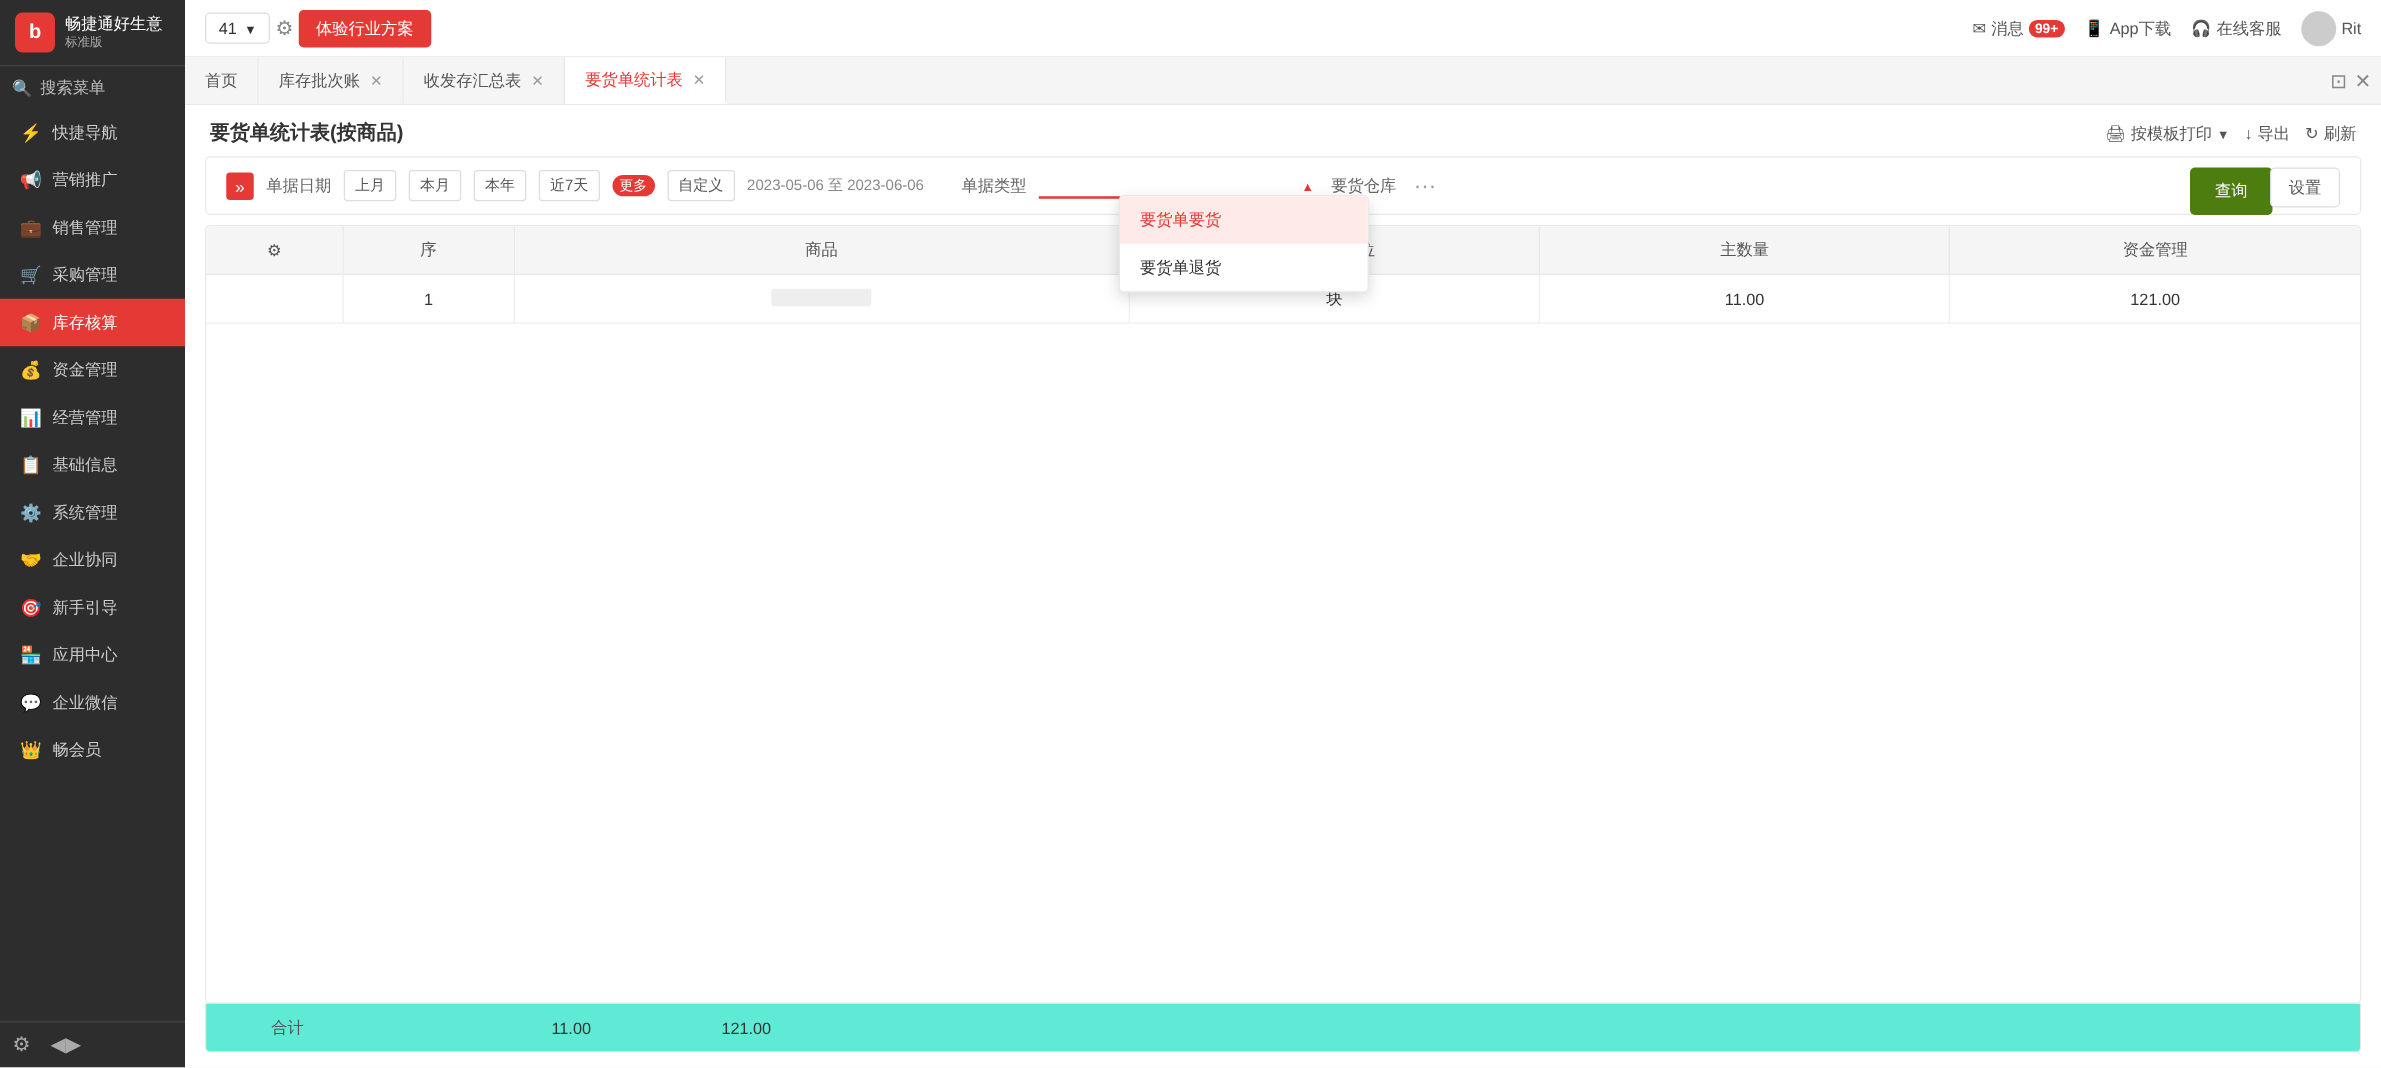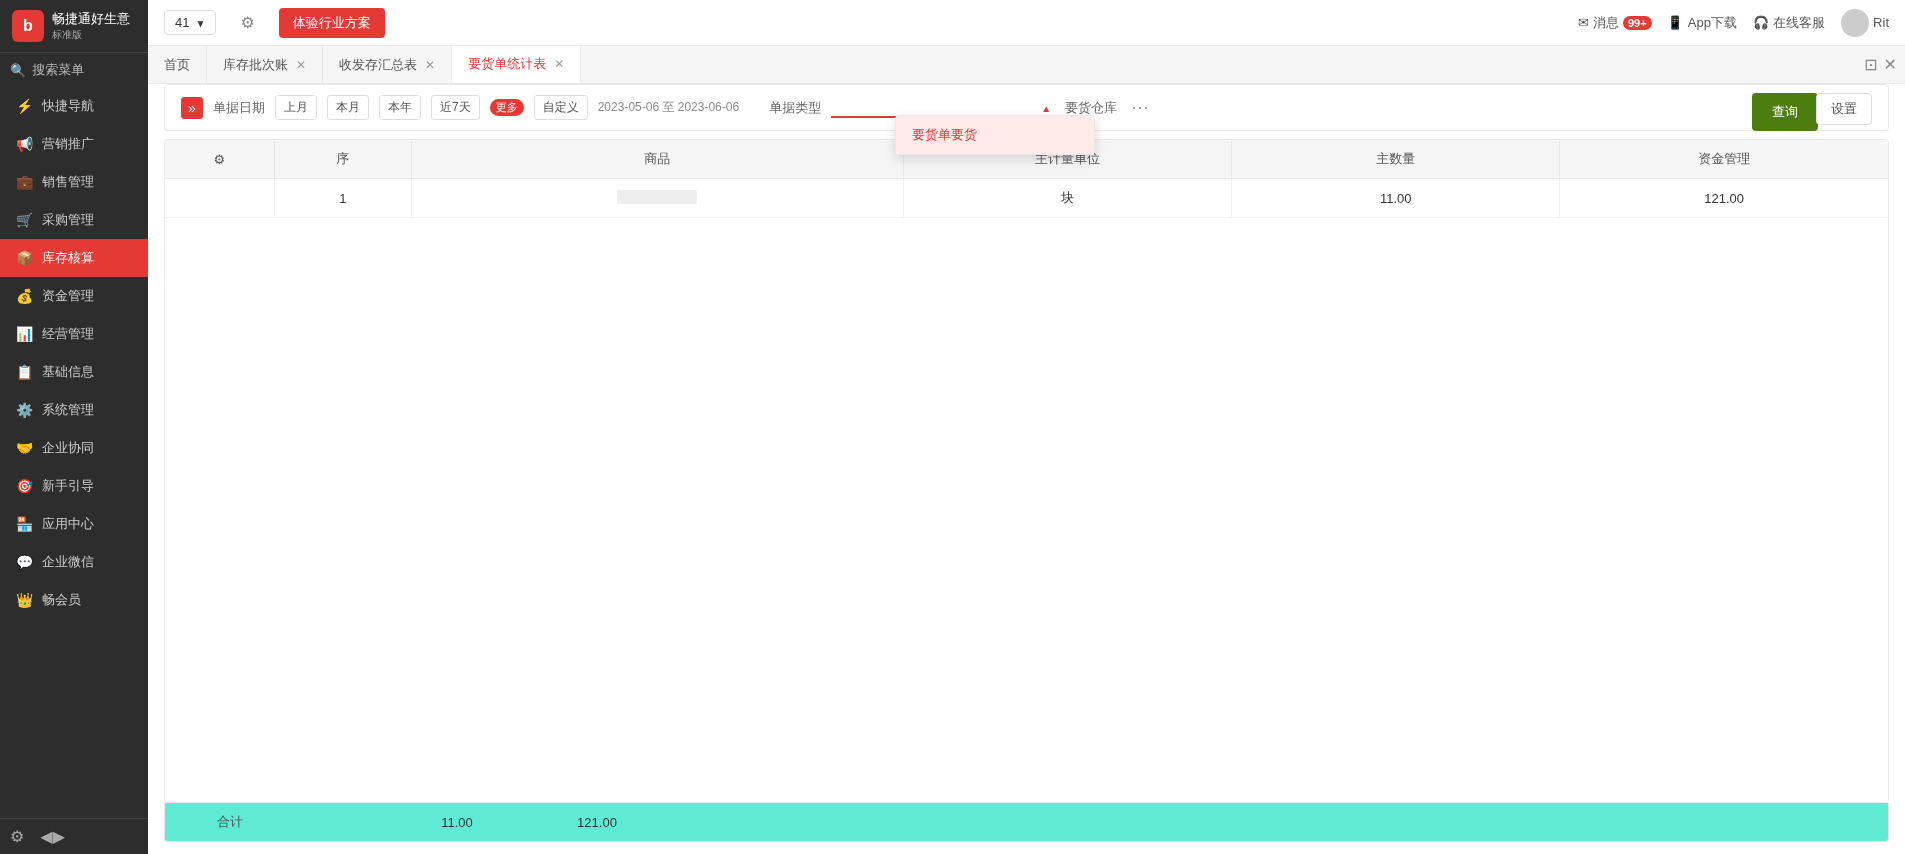--- a/index.html
+++ b/index.html
@@ -62,21 +62,21 @@
 
     
     .topbar {
       height: 46px;
       background: #fff;
       border-bottom: 1px solid #e8e8e8;
       display: flex; align-items: center; justify-content: space-between;
       padding: 0 16px;
       flex-shrink: 0;
     }
-    .topbar-left { display: flex; align-items: center; gap: 24px; }
+    .topbar-left { display: flex; align-items: center; gap: 4px; }
     .topbar-selector {
       display: flex; align-items: center; gap: 6px;
       border: 1px solid #ddd; border-radius: 4px; padding: 4px 10px;
       font-size: 13px; color: #333; cursor: pointer;
       background: #fff;
     }
     .topbar-industry-btn {
       background: #e53935; color: #fff;
       border: none; border-radius: 4px;
       padding: 6px 14px; cursor: pointer; font-size: 13px;
@@ -381,20 +381,38 @@
       <span class="close-x">✕</span>
     </div>
     <div class="tabs-controls">
       <span style="font-size:16px;color:#888;">⊡</span>
       <span style="font-size:16px;color:#888;">✕</span>
     </div>
   </div>
 
   <div class="page-content">
 
+    <div class="page-header">
+      <div class="page-title">要货单统计表(按商品)</div>
+      <div class="page-actions">
+        <div class="action-btn">
+          <span>🖨</span>
+          <span>按模板打印</span>
+          <span class="chevron-down"></span>
+        </div>
+        <div class="action-btn">
+          <span>↓</span>
+          <span>导出</span>
+        </div>
+        <div class="action-btn">
+          <span>↻</span>
+          <span>刷新</span>
+        </div>
+      </div>
+    </div>
 
     <div class="filter-bar" style="position:relative;">
       <div class="expand-btn">»</div>
 
       <span class="filter-label">单据日期</span>
       <button class="date-btn">上月</button>
       <button class="date-btn">本月</button>
       <button class="date-btn">本年</button>
       <button class="date-btn">近7天</button>
       <span class="date-badge">更多</span>
@@ -406,20 +424,21 @@
       <span style="color:#e53935;cursor:pointer;" class="chevron-up"></span>
 
       <span class="filter-warehouse-label">要货仓库</span>
       <span class="more-btn">···</span>
 
       <button class="query-btn">查询</button>
       <button class="setting-btn">设置</button>
 
       <div class="dropdown-menu">
         <div class="dropdown-item selected">要货单要货</div>
+        <div class="dropdown-item">要货单退货</div>
       </div>
     </div>
 
     <div class="table-wrapper">
       <table>
         <thead>
           <tr>
             <th class="col-settings">
               <span>⚙</span>
             </th>

